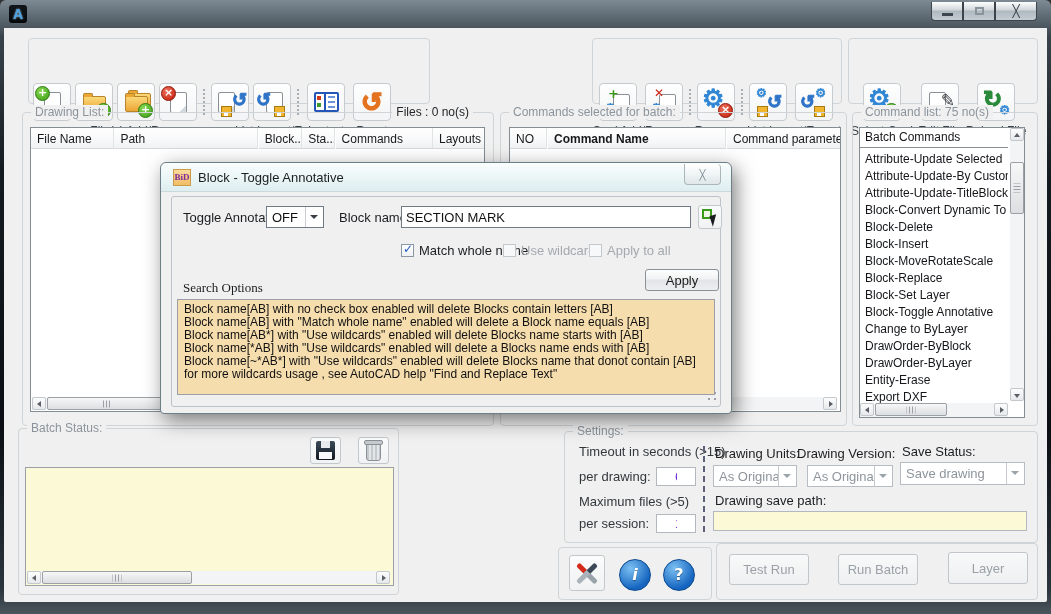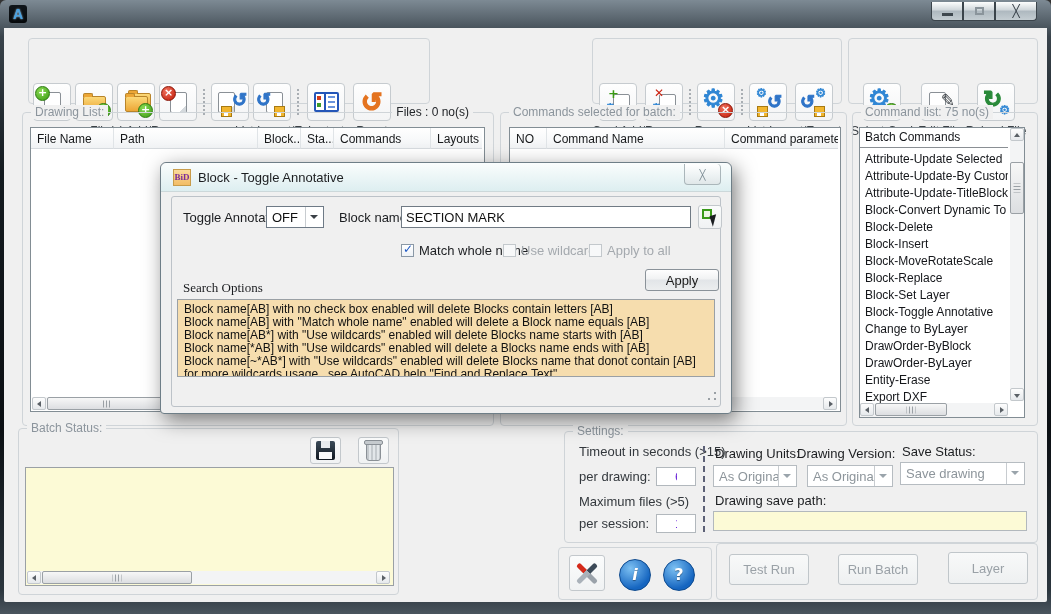--- a/index.html
+++ b/index.html
@@ -70,21 +70,21 @@
   .gear-big{font-size:25px;color:#2f86d4;-webkit-text-stroke:1px #2f86d4;}
   .gear-sm{font-size:12px;color:#2f86d4;-webkit-text-stroke:.6px #2f86d4;}
   .arr-blue{font-size:18px;font-weight:bold;color:#2f74c8;-webkit-text-stroke:1px #2f74c8;}
   .arr-green{font-size:23px;font-weight:bold;color:#2a8a3a;-webkit-text-stroke:1.2px #2a8a3a;}
   .pencil{font-size:17px;color:#3a3f44;}
   .plus-sm{position:absolute;font:bold 13px/12px "DejaVu Sans",sans-serif;color:#3a9a14;}
   .x-sm{position:absolute;font:bold 12px/11px "DejaVu Sans",sans-serif;color:#cc2211;}
 
   
   .tbl{background:#fff;border:1px solid #828d94;}
-  .tbl-head{display:flex;height:21px;}
+  .tbl-head{display:flex;height:21px;justify-content:space-between;}
   .th{box-sizing:border-box;padding:4px 0 0 6px;font-size:12px;color:#17191b;white-space:nowrap;overflow:hidden;
     background:linear-gradient(180deg,#ffffff,#f8f9fa 55%,#f0f2f4);border-right:1px solid #e0e4e7;border-bottom:1px solid #d6dade;}
   .listbox{background:#fff;border:1px solid #828d94;overflow:hidden;}
   .li{height:17px;line-height:17px;padding-left:5px;font-size:12px;color:#14161a;white-space:nowrap;overflow:hidden;width:143px;}
   .li-header{height:19px;line-height:19px;border-bottom:1px solid #8a8f94;margin-bottom:3px;}
 
   
   .hsb,.vsb{background:#f3f4f5;}
   .sb-a{position:absolute;width:14px;height:13px;box-sizing:border-box;border:1px solid #c3c8cc;border-radius:2px;
     background:linear-gradient(180deg,#fdfdfd,#e6e9ec);}
@@ -334,21 +334,21 @@
         <span class="sb-t" style="left:15px;top:0;width:120px;height:13px;"></span>
       </div>
     </div>
   </div>
 
   <div class="abs grp" style="left:500px;top:112px;width:345px;height:312px;">
     <div class="grp-label">Commands selected for batch:</div>
     <div class="abs tbl" style="left:8px;top:14px;width:330px;height:283px;">
       <div class="tbl-head">
         <div class="th" style="width:37px;">NO</div>
-        <div class="th" style="width:178px;">Command Name</div>
+        <div class="th" style="width:178px;font-weight:bold;">Command Name</div>
         <div class="th" style="width:113px;border-right:none;">Command parameters</div>
       </div>
       <div class="abs hsb" style="left:1px;bottom:1px;width:326px;height:13px;">
         <span class="sb-a left" style="left:0;top:0;"></span>
         <span class="sb-a right" style="right:0;top:0;"></span>
         <span class="sb-t" style="left:15px;top:0;width:110px;height:13px;"></span>
       </div>
     </div>
   </div>
 
@@ -487,21 +487,21 @@
       <span>Use wildcards</span>
     </div>
     <div class="abs cbx disabled" style="left:428px;top:80px;">
       <span class="cb"></span>
       <span>Apply to all</span>
     </div>
 
     <div class="abs lbl" style="left:22px;top:117px;font-family:Liberation Serif, serif;">Search Options</div>
     <div class="abs btn" style="left:484px;top:106px;width:74px;height:22px;">Apply</div>
 
-    <div class="abs infobox" style="left:16px;top:136px;width:538px;height:78px;">
+    <div class="abs infobox" style="left:16px;top:136px;width:538px;height:96px;">
 
     <div class="info-line">Block name[AB] with no check box enabled will delete  Blocks contain letters [AB]</div>
         <div class="info-line">Block name[AB] with "Match whole name" enabled will delete a Block name equals [AB]</div>
         <div class="info-line">Block name[AB*] with "Use wildcards" enabled will delete  Blocks name starts with [AB]</div>
         <div class="info-line">Block name[*AB] with "Use wildcards" enabled will delete a Blocks name ends with [AB]</div>
         <div class="info-line">Block name[~*AB*] with "Use wildcards" enabled will delete Blocks name that donot contain [AB]</div>
         <div class="info-line">for more wildcards usage , see AutoCAD help  "Find and Replace Text"</div>
       </div>
     <div class="abs grip" style="right:14px;bottom:12px;"></div>
   </div>

